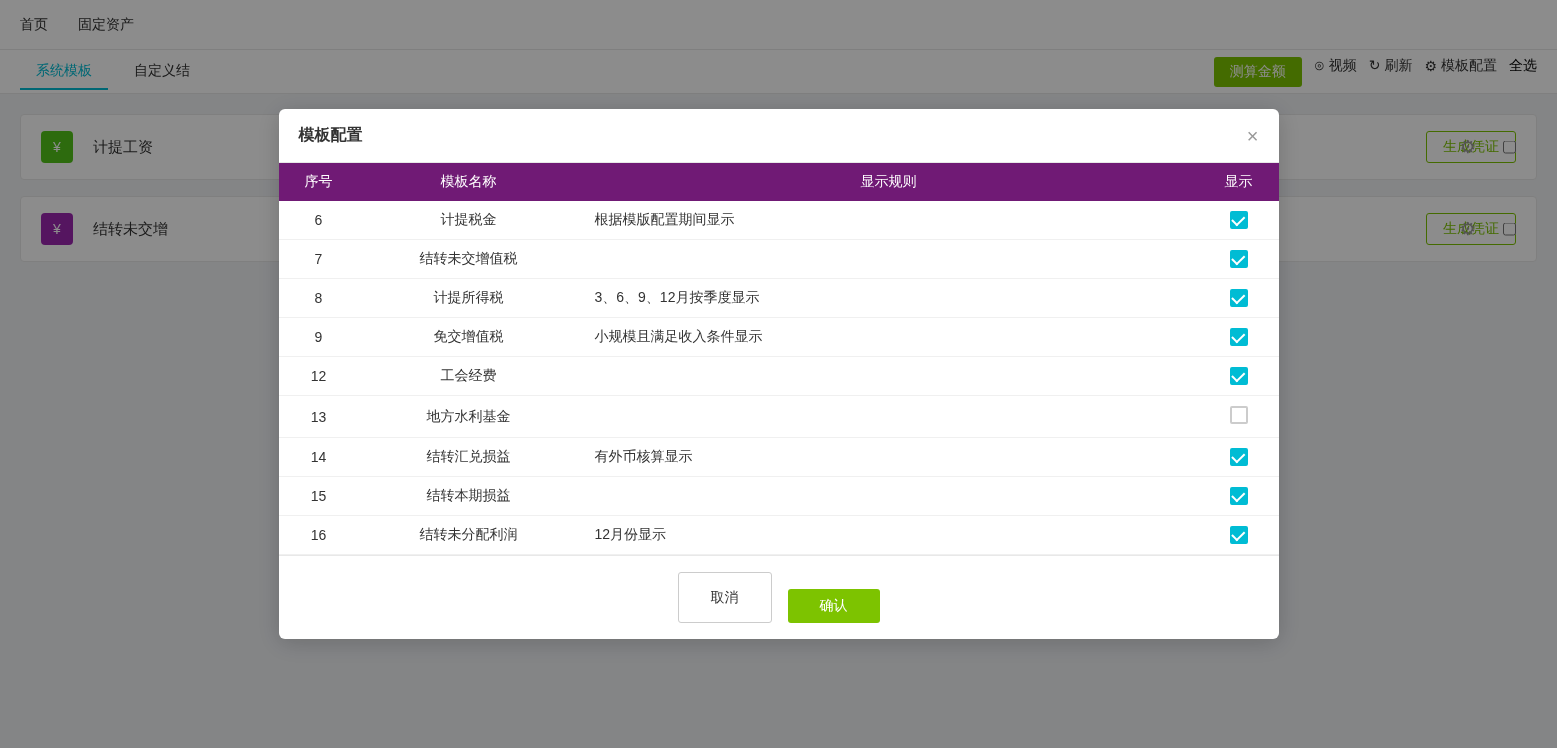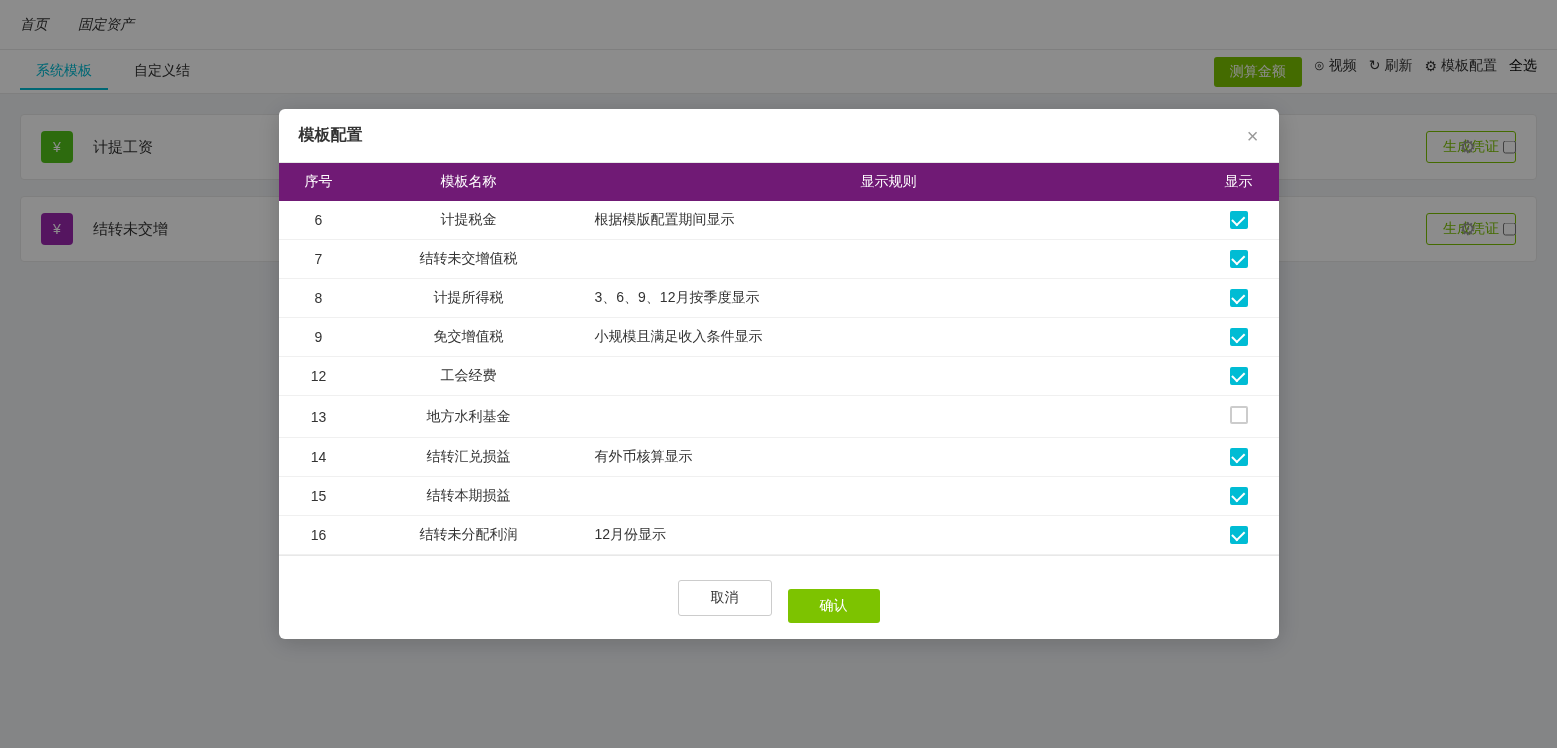--- a/index.html
+++ b/index.html
@@ -22,21 +22,20 @@
 
     
     .top-nav {
       background: #fff;
       height: 50px;
       display: flex;
       align-items: center;
       padding: 0 20px;
       gap: 30px;
       border-bottom: 1px solid #e8e8e8;
-      font-style: italic;
     }
     .nav-item {
       color: #333;
       font-size: 14px;
       cursor: pointer;
       padding: 14px 0;
     }
 
     
     .sub-nav {
@@ -255,21 +254,20 @@
       width: 10px;
       height: 6px;
       border-left: 2px solid #fff;
       border-bottom: 2px solid #fff;
       transform: rotate(-45deg) translateY(-1px);
     }
 
     .modal-footer {
       padding: 16px 20px;
       display: flex;
-      align-items: center;
       justify-content: center;
       gap: 16px;
       border-top: 1px solid #e8e8e8;
     }
     .btn-cancel {
       padding: 8px 32px;
       border: 1px solid #ccc;
       background: #fff;
       color: #333;
       border-radius: 3px;

